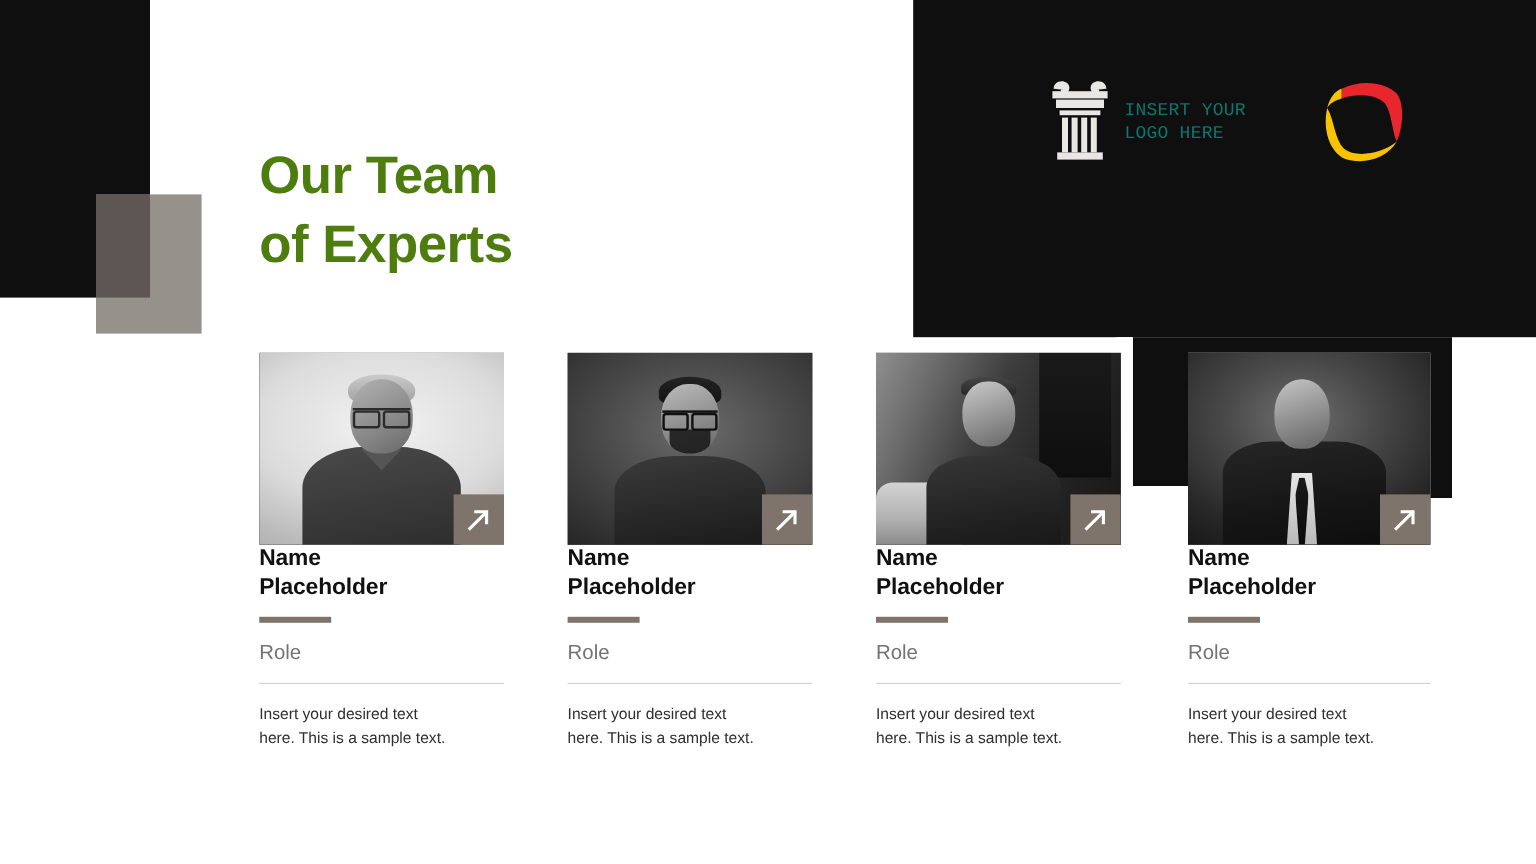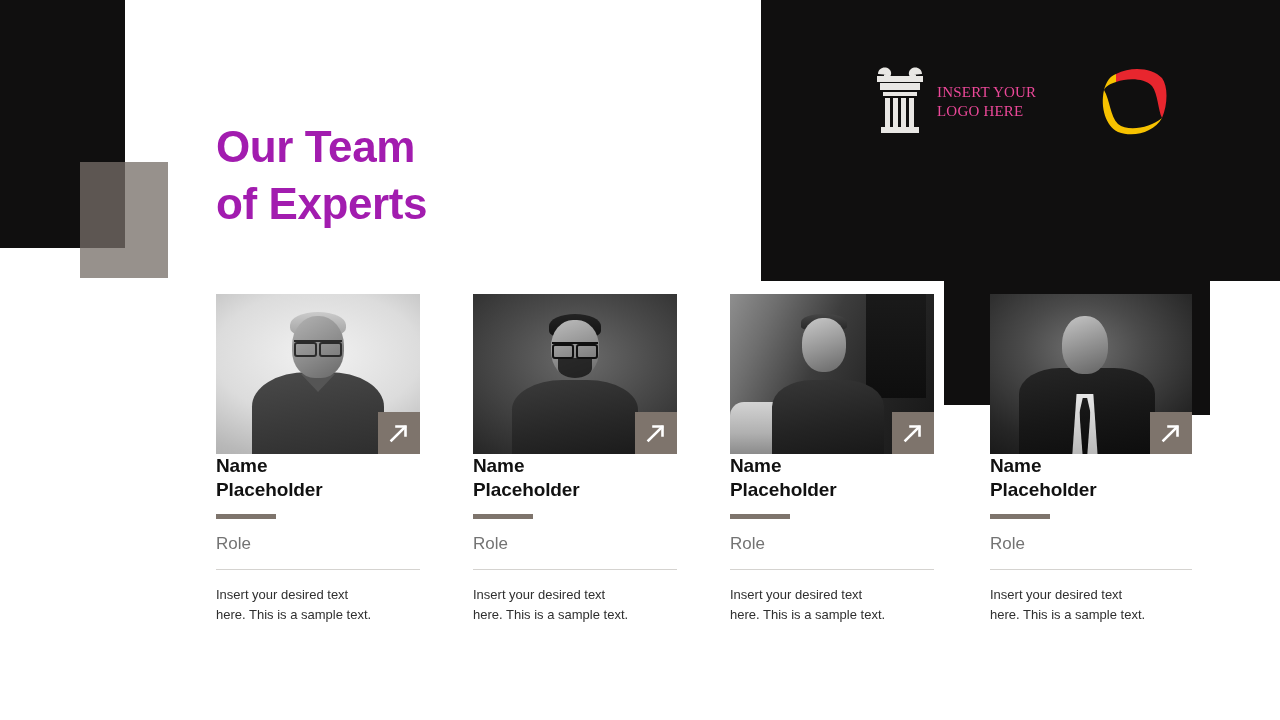--- a/index.html
+++ b/index.html
@@ -74,42 +74,42 @@
     align-items: center;
     gap: 0px;
     z-index: 6;
   }
   .column-icon {
     width: 62px; height: 74px;
     display: block;
   }
   .logo-text {
     margin-left: 6px;
-    color: #ec4899;
+    color: #0f766e;
     font-size: 15px;
     line-height: 19px;
     letter-spacing: .2px;
     white-space: pre-line;
-    font-family: Liberation Serif, serif;
+    font-family: Liberation Mono, monospace;
   }
   .brand-mark {
     margin-left: 60px;
     width: 76px; height: 80px;
     display: block;
   }
 
   
   .title {
     position: absolute;
     left: 216px; top: 118px;
     width: 520px;
     font-size: 44px;
     font-weight: bold;
     line-height: 57px;
-    color: #a21caf;
+    color: #4d7c0f;
     letter-spacing: -0.4px;
     white-space: pre-line;
     z-index: 5;
   }
 
   
   .cards {
     position: absolute;
     left: 216px; top: 294px;
     width: 1000px;

